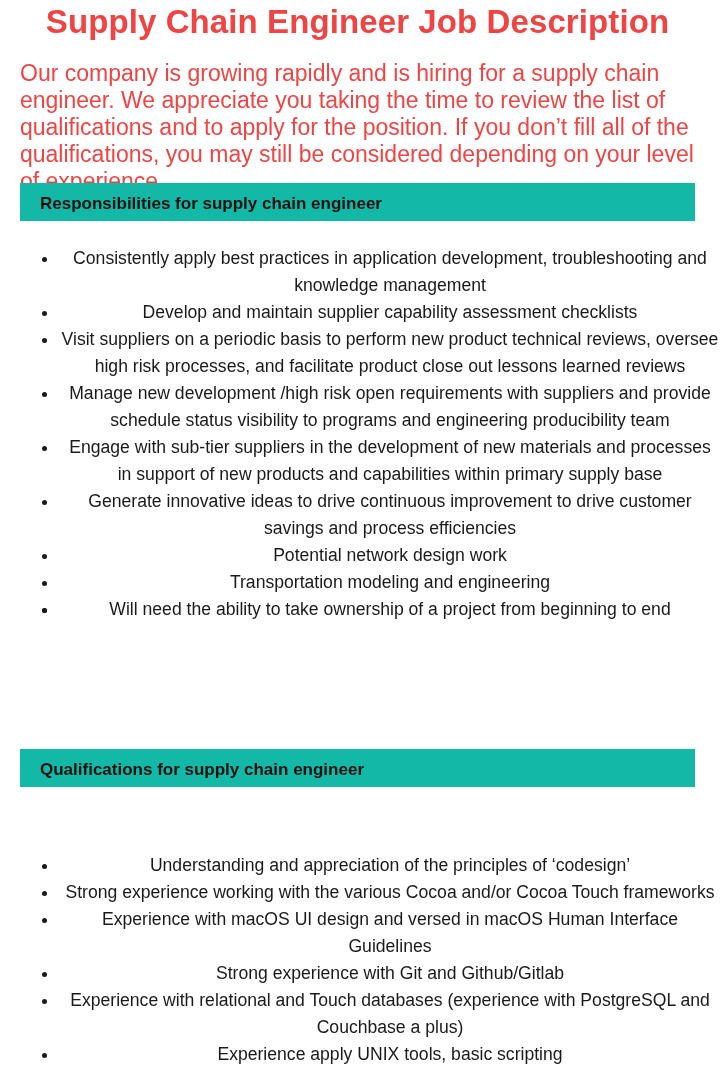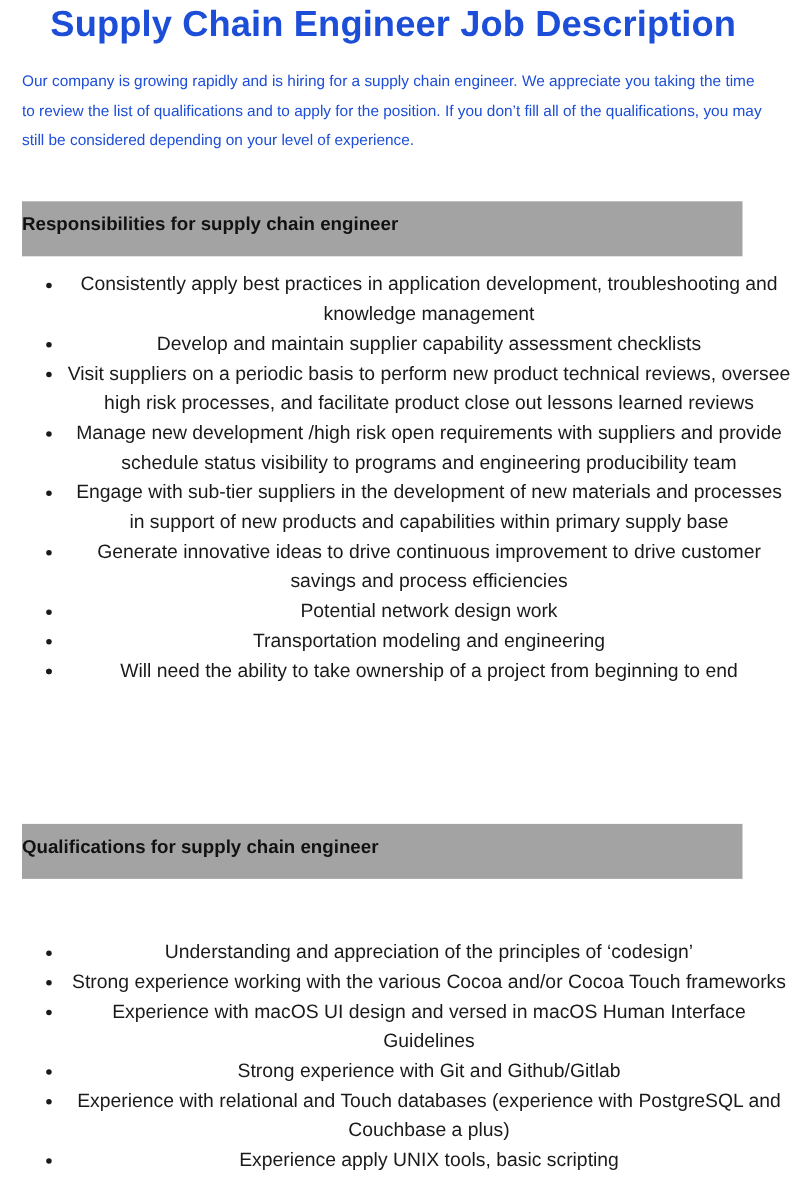--- a/index.html
+++ b/index.html
@@ -23,38 +23,39 @@
       margin: 0;
       position: absolute;
       top: 2px;
       left: 0;
       width: 715px;
       text-align: center;
       font-size: 33px;
       font-weight: bold;
       line-height: 40px;
       letter-spacing: 0.1px;
-      color: #1d4ed8;
+      color: #ef4444;
     }
     .intro {
       position: absolute;
       top: 60px;
       left: 20px;
       width: 676px;
       margin: 0;
-      font-size: 14px;
+      font-size: 23px;
       line-height: 27px;
-      color: #1d4ed8;
+      color: #ef4444;
     }
     .section-header {
       position: absolute;
       left: 20px;
       width: 655px;
-      height: 50px;
-      background: #a3a3a3;
+      height: 38px;
+      background: #14b8a6;
+      padding-left: 20px;
       box-sizing: content-box;
     }
     .section-header span {
       display: block;
       font-size: 17px;
       font-weight: bold;
       line-height: 42px;
       color: #111111;
     }
     .list {

